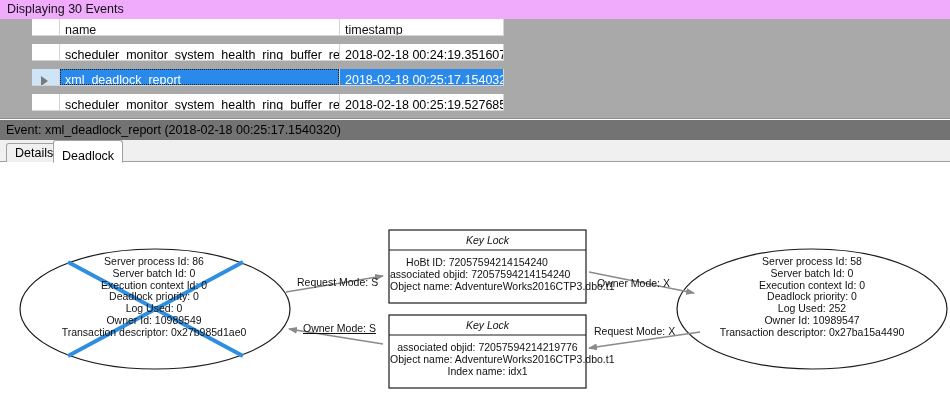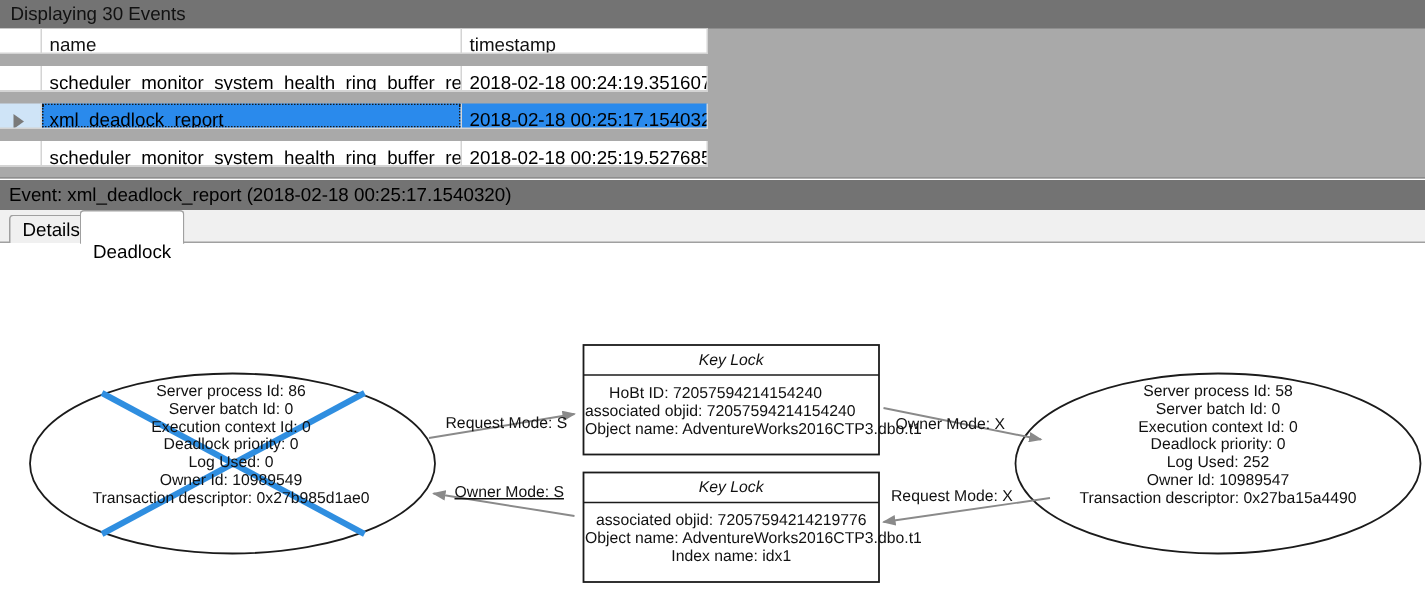--- a/index.html
+++ b/index.html
@@ -6,21 +6,21 @@
   body{
     width:950px;height:400px;overflow:hidden;
     font-family:"Liberation Sans","DejaVu Sans",sans-serif;
     font-size:12px;color:#000;background:#ffffff;
   }
   #app{position:relative;width:950px;height:400px;}
 
   
   .banner{
     position:absolute;left:0;top:0;width:950px;height:22px;
-    background:#737373;border-bottom:1px solid #d8d8b8;
+    background:#f0abfc;border-bottom:1px solid #d8d8b8;
     box-sizing:border-box;
   }
   .banner-text{
     position:absolute;left:7px;top:2px;font-size:12.5px;color:#111;
     white-space:nowrap;
   }
 
   
   .grid{
     position:absolute;left:0;top:19px;width:950px;height:100px;
@@ -29,27 +29,27 @@
   }
   .grid-inner{position:absolute;left:0;top:0;width:472px;height:100px;}
   .grow{
     position:absolute;left:0;width:472px;height:25px;
     box-sizing:border-box;
   }
   .gcell{
     position:absolute;top:0;height:17px;box-sizing:border-box;
     border-right:1px solid #d4d4d4;border-bottom:1px solid #d4d4d4;
     background:#ffffff;
-    padding:4px 0 0 5px;font-size:12.5px;white-space:nowrap;overflow:hidden;
+    padding:4px 0 0 5px;font-size:12.5px;white-space:nowrap;overflow:hidden;margin-left:32px;
   }
   .c-head{left:0;width:28px;}
   .c-name{left:28px;width:280px;}
   .c-ts{left:308px;width:164px;}
   .grow.header .gcell{background:#ffffff;color:#111;}
-  .grow.sel .c-name,.grow.sel .c-ts{background:#2a8aec;color:#000000;}
+  .grow.sel .c-name,.grow.sel .c-ts{background:#2a8aec;color:#ffffff;}
   .grow.sel .c-head{background:#cfe4f7;}
   .sel-focus{
     position:absolute;left:0;top:0;right:0;bottom:0;
     border:1px dotted #1a1a1a;pointer-events:none;
   }
   .rowmark{
     position:absolute;left:9px;top:7px;width:0;height:0;
     border-left:7px solid #7a7a7a;
     border-top:5px solid transparent;border-bottom:5px solid transparent;
   }
@@ -67,21 +67,21 @@
     background:#f0f0f0;border-bottom:1px solid #a0a0a0;box-sizing:border-box;
   }
   .tab{
     position:absolute;top:3px;height:19px;box-sizing:border-box;
     border:1px solid #a0a0a0;border-bottom:none;background:#f0f0f0;
     padding:2px 8px 0 8px;font-size:12.5px;white-space:nowrap;
     border-radius:3px 3px 0 0;
   }
   .tab.active{
     top:0;height:23px;background:#ffffff;border-bottom:1px solid #ffffff;
-    padding-top:20px;z-index:3;
+    padding-top:8px;z-index:3;
   }
 
   
   .canvas{
     position:absolute;left:0;top:162px;width:950px;height:238px;
     background:#ffffff;border-top:none;overflow:hidden;
   }
   .canvas svg{position:absolute;left:0;top:0;}
 
   

